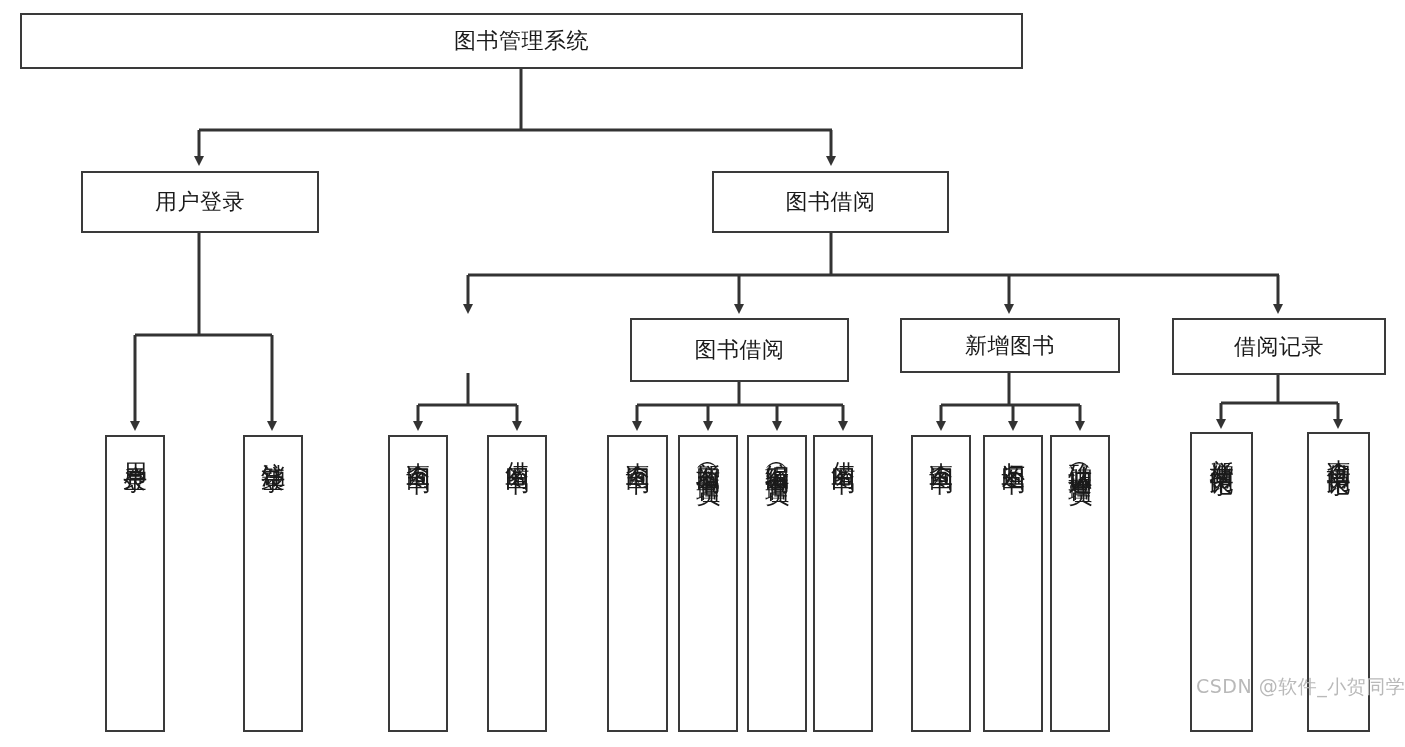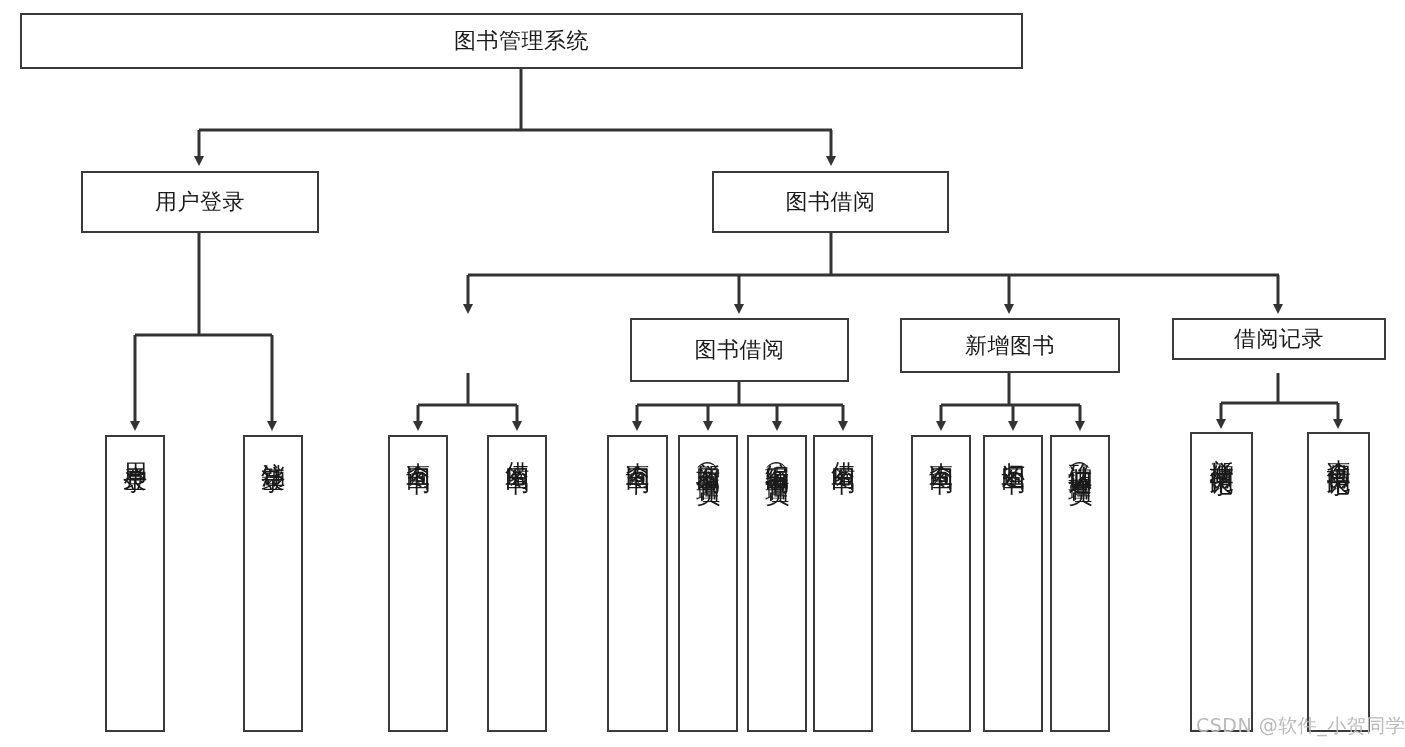--- a/index.html
+++ b/index.html
@@ -132,21 +132,21 @@
 
 
   <div class="node horiz" style="left:630px; top:318px; width:219px; height:64px;">
     <span class="label">图书借阅</span>
   </div>
 
   <div class="node horiz" style="left:900px; top:318px; width:220px; height:55px;">
     <span class="label">新增图书</span>
   </div>
 
-  <div class="node horiz" style="left:1172px; top:318px; width:214px; height:42px;align-items:center;">
+  <div class="node horiz" style="left:1172px; top:318px; width:214px; height:57px;align-items:center;">
     <span class="label">借阅记录</span>
   </div>
 
   <div class="node vert" style="left:105px; top:435px; width:60px; height:297px;">
     <span class="label">用户登录</span>
   </div>
 
   <div class="node vert" style="left:243px; top:435px; width:60px; height:297px;">
     <span class="label">注销登录</span>
   </div>
@@ -188,15 +188,15 @@
   </div>
 
   <div class="node vert" style="left:1190px; top:432px; width:63px; height:300px;">
     <span class="label">新增借阅记录</span>
   </div>
 
   <div class="node vert" style="left:1307px; top:432px; width:63px; height:300px;">
     <span class="label">查询借阅记录</span>
   </div>
 
-  <div class="watermark" style="left:1196px; top:713px;text-align:center;">CSDN @软件_小贺同学</div>
+  <div class="watermark" style="left:1196px; top:674px;text-align:center;">CSDN @软件_小贺同学</div>
 
 </div>
 
 </body></html>

